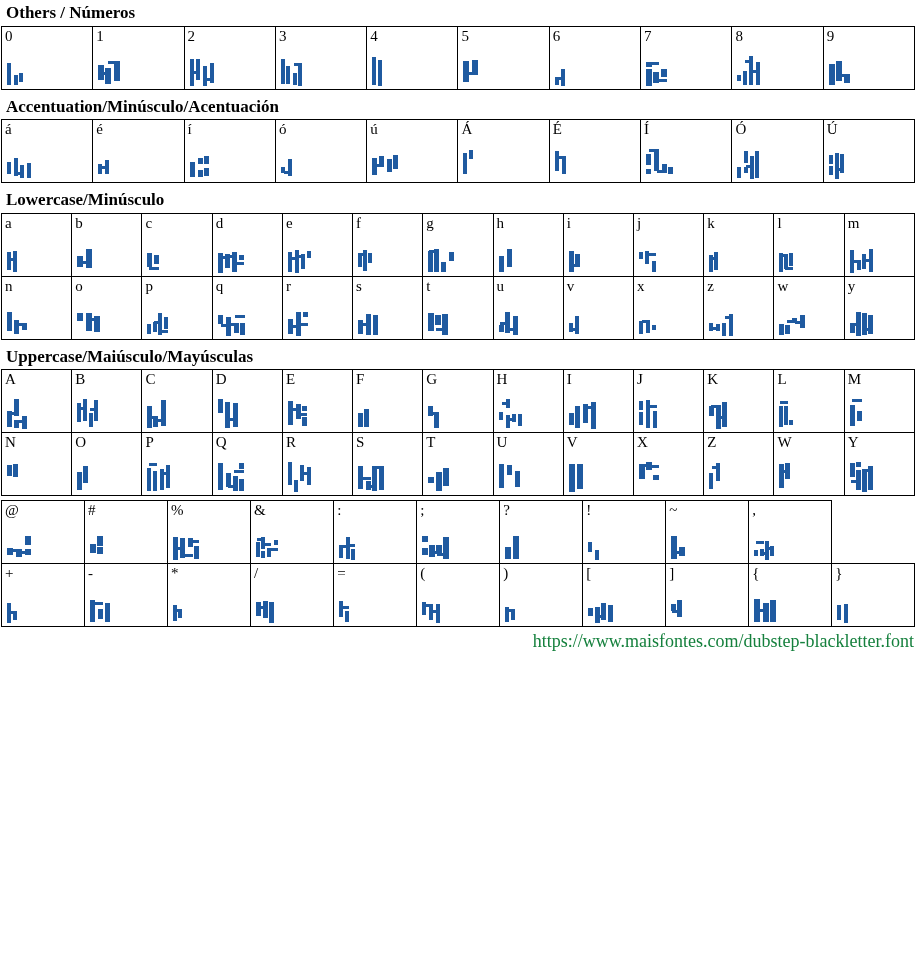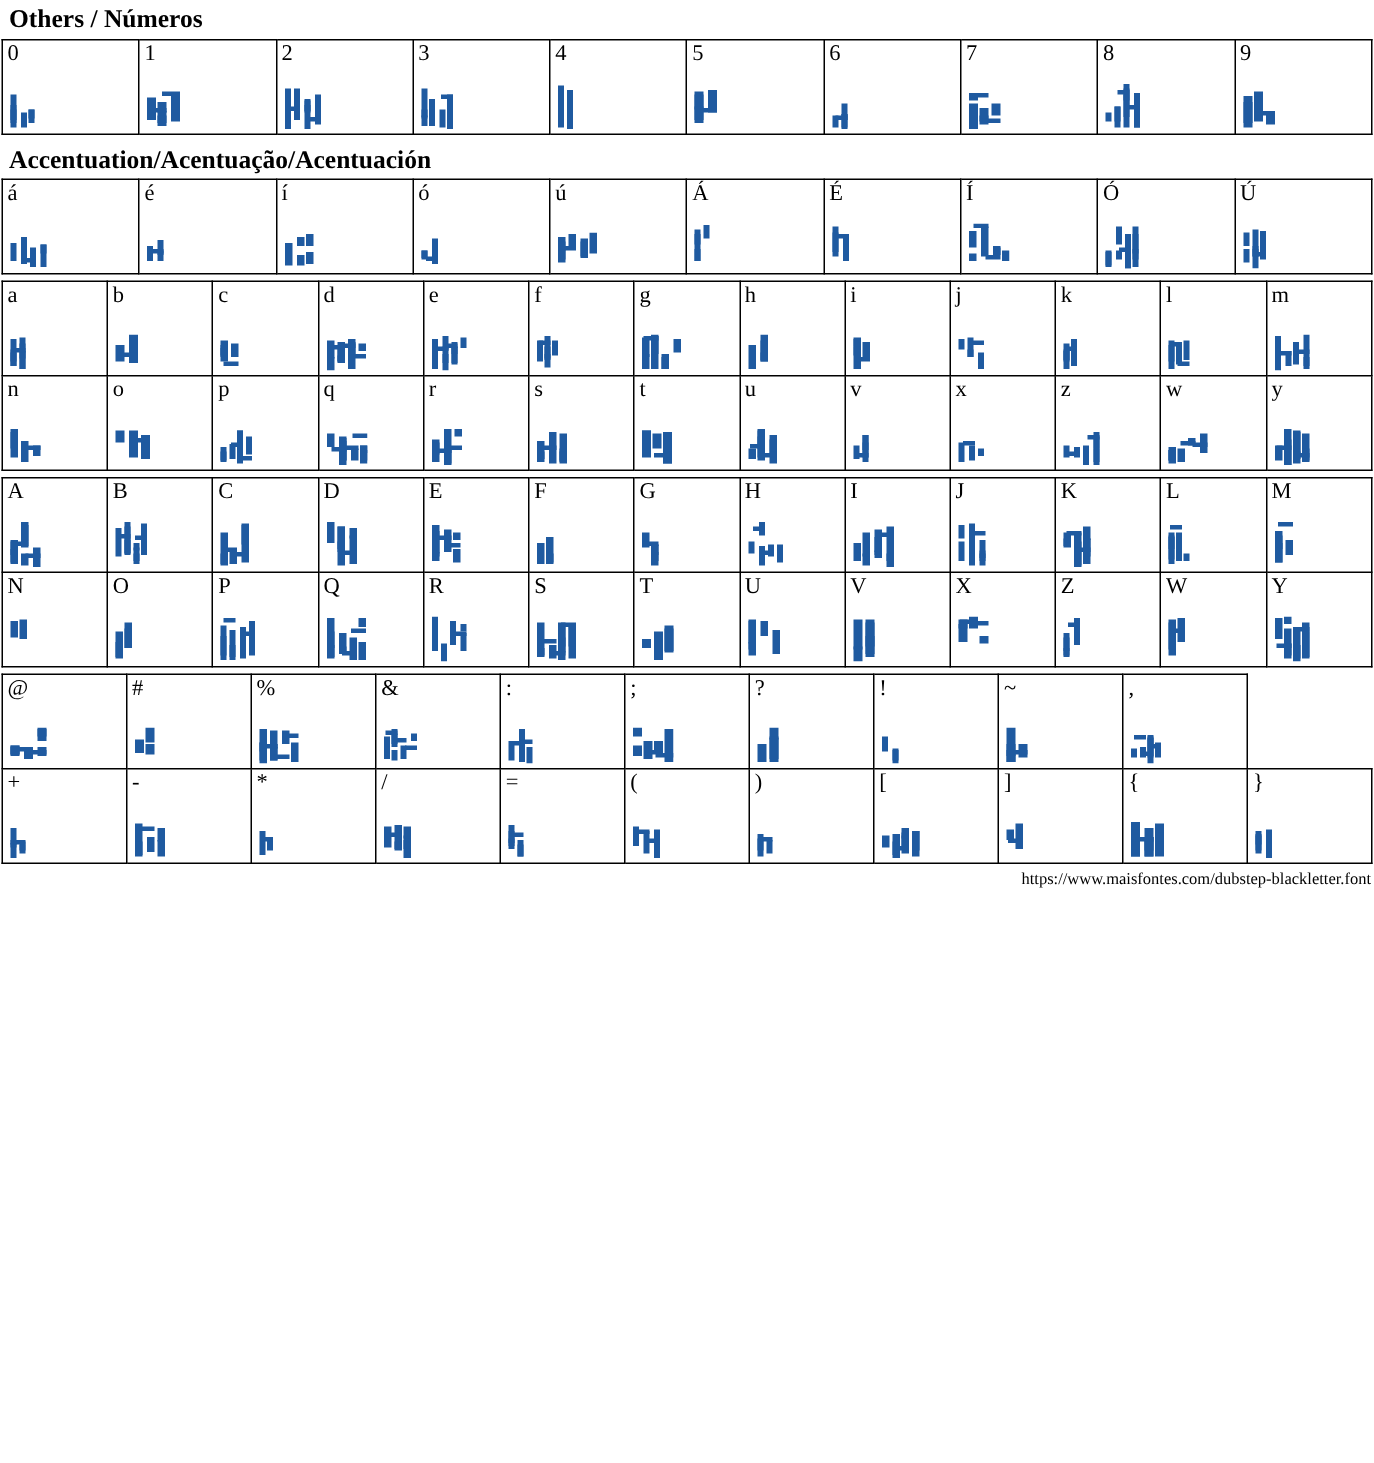--- a/index.html
+++ b/index.html
@@ -60,24 +60,24 @@
     font-family: "DejaVu Sans Mono", monospace;
     font-size: 23px;
     line-height: 1;
     letter-spacing: -1px;
     font-weight: bold;
   }
   
   .glyph svg { display: block; }
   .footer {
     font-family: "Liberation Serif", serif;
-    font-size: 11px;
+    font-size: 18px;
     text-align: right;
     padding: 4px 2px 0 0;
-    color: #000000;
+    color: #15803d;
   }
   .gap { height: 4px; }
 </style>
 </head>
 <body>
 
 <div class="page">
 
   <div class="section-title">Others / Números</div>
   <table class="glyphs">
@@ -222,21 +222,21 @@
                 <rect x="16" y="20" width="6" height="7"></rect>
                 <rect x="10" y="18" width="12" height="3"></rect>
               </svg>
             </div>
           </td>
         </tr>
       </tbody>
   </table>
   <div class="gap"></div>
 
-  <div class="section-title">Accentuation/Acentuação/Acentuación</div>
+  <div class="section-title">Accentuation/Minúsculo/Acentuación</div>
   <table class="glyphs">
     <tbody>
         <tr>
           <td style="width: 10%;">
             <div class="cellchar">á</div>
             <div class="glyph">
               <svg width="28" height="24" viewBox="0 0 28 24" fill="#1f5aa0">
                 <rect x="1" y="7" width="4" height="12"></rect>
                 <rect x="8" y="3" width="4" height="18"></rect>
                 <rect x="14" y="10" width="4" height="11"></rect>
@@ -367,20 +367,21 @@
                 <rect x="12" y="8" width="4" height="8"></rect>
                 <rect x="8" y="19" width="8" height="3"></rect>
               </svg>
             </div>
           </td>
         </tr>
       </tbody>
   </table>
   <div class="gap"></div>
 
+  <div class="section-title">Lowercase/Minúsculo</div>
   <table class="glyphs">
     <tbody>
         <tr>
           <td style="width: 7.69231%;">
             <div class="cellchar">a</div>
             <div class="glyph">
               <svg width="28" height="24" viewBox="0 0 28 24" fill="#1f5aa0">
                 <rect x="1" y="12" width="4" height="9"></rect>
                 <rect x="1" y="10" width="4" height="8"></rect>
                 <rect x="1" y="3" width="4" height="18"></rect>
@@ -750,20 +751,21 @@
                 <rect x="19" y="13" width="5" height="8"></rect>
                 <rect x="14" y="16" width="10" height="3"></rect>
               </svg>
             </div>
           </td>
         </tr>
       </tbody>
   </table>
   <div class="gap"></div>
 
+  <div class="section-title">Uppercase/Maiúsculo/Mayúsculas</div>
   <table class="glyphs">
     <tbody>
         <tr>
           <td style="width: 7.69231%;">
             <div class="cellchar">A</div>
             <div class="glyph">
               <svg width="28" height="30" viewBox="0 0 28 30" fill="#1f5aa0">
                 <rect x="1" y="13" width="5" height="15"></rect>
                 <rect x="1" y="12" width="5" height="10"></rect>
                 <rect x="1" y="18" width="5" height="9"></rect>

